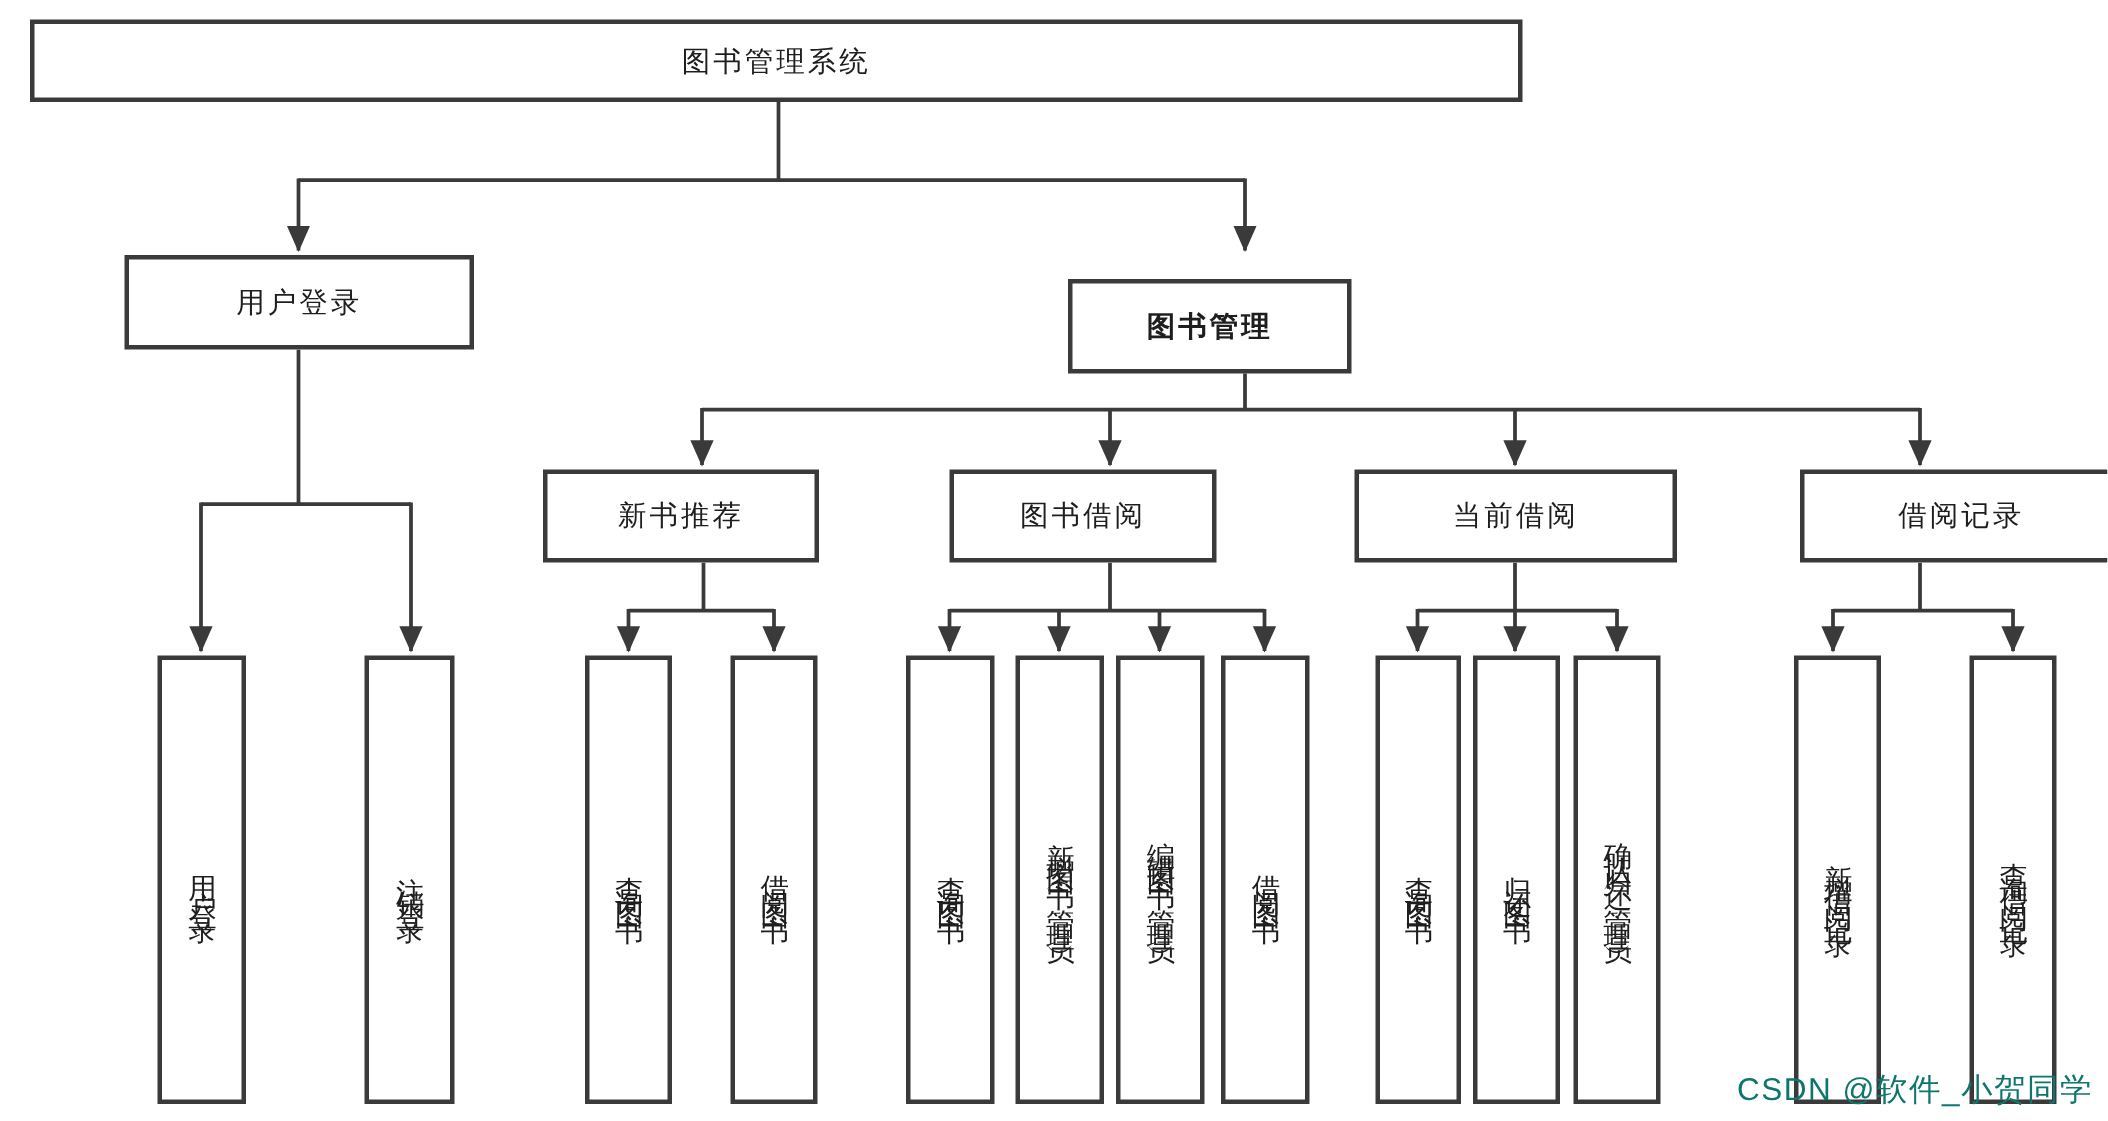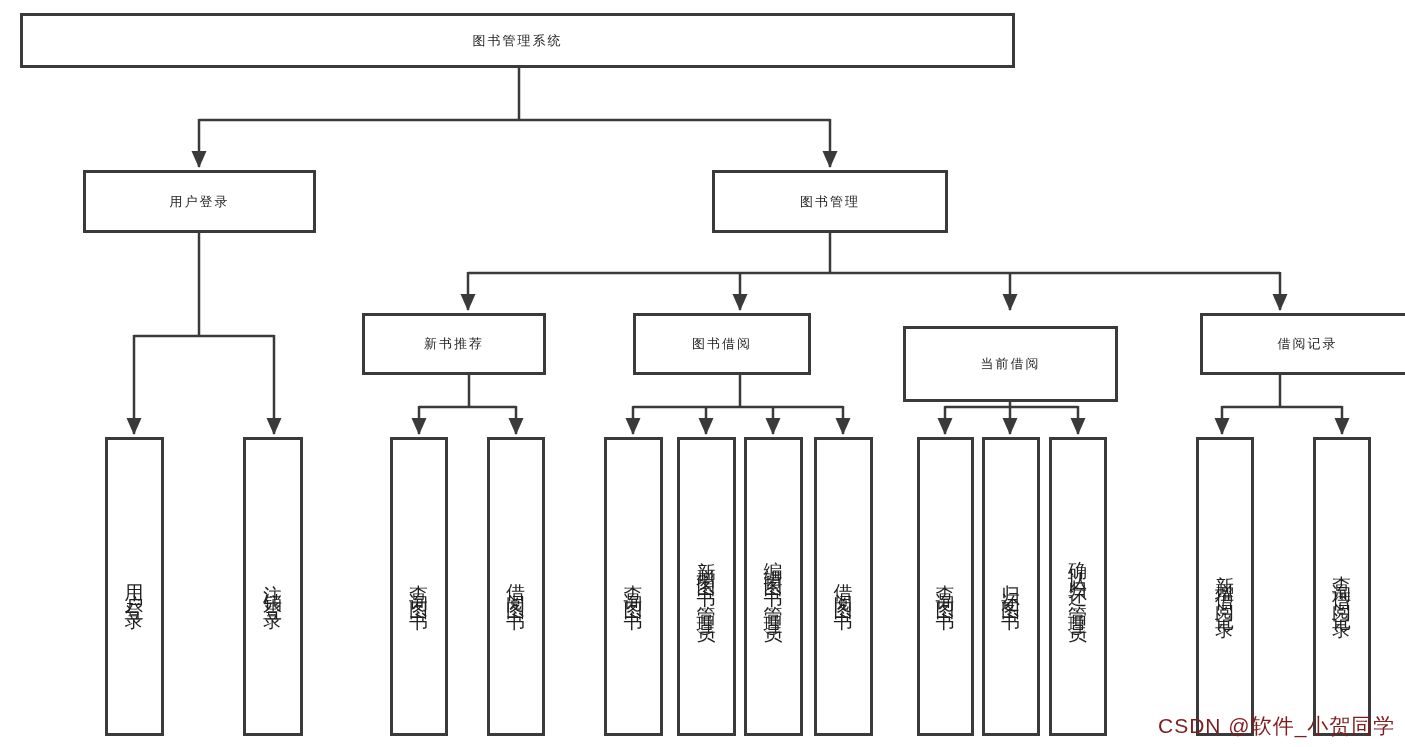--- a/index.html
+++ b/index.html
@@ -27,37 +27,37 @@
     box-sizing: border-box;
     border: 3px solid #3a3a3a;
     background: #ffffff;
     color: #1e1e1e;
     display: flex;
     align-items: center;
     justify-content: center;
     z-index: 2;
   }
   .hbox {
-    font-size: 13px;
+    font-size: 19px;
     letter-spacing: 2px;
     white-space: nowrap;
   }
   .vbox span {
     writing-mode: vertical-rl;
     text-orientation: mixed;
     font-size: 19px;
     letter-spacing: 9px;
     line-height: 1;
   }
   .watermark {
     position: absolute;
     left: 1158px;
     top: 712px;
     font-size: 21px;
-    color: #7f1d1d;
+    color: #0f766e;
     letter-spacing: 1px;
     white-space: nowrap;
     z-index: 5;
   }
   line {
     stroke: #3a3a3a;
     stroke-width: 2.5;
   }
 </style>
 </head>
@@ -109,25 +109,25 @@
 
     <line x1="1280" y1="375" x2="1280" y2="407"></line>
     <line x1="1222" y1="407" x2="1342" y2="407"></line>
     <line x1="1222" y1="406" x2="1222" y2="434" marker-end="url(#arrow)"></line>
     <line x1="1342" y1="406" x2="1342" y2="434" marker-end="url(#arrow)"></line>
   </svg>
 
   <div class="node hbox" style="left:20px; top:13px; width:995px; height:55px;">图书管理系统</div>
 
   <div class="node hbox" style="left:83px; top:170px; width:233px; height:63px;">用户登录</div>
-  <div class="node hbox" style="left:712px; top:170px; width:236px; height:63px;">图书管理</div>
+  <div class="node hbox" style="left:712px; top:186px; width:189px; height:63px;font-weight:bold;">图书管理</div>
 
   <div class="node hbox" style="left:362px; top:313px; width:184px; height:62px;">新书推荐</div>
   <div class="node hbox" style="left:633px; top:313px; width:178px; height:62px;">图书借阅</div>
-  <div class="node hbox" style="left:903px; top:326px; width:215px; height:76px;">当前借阅</div>
+  <div class="node hbox" style="left:903px; top:313px; width:215px; height:62px;">当前借阅</div>
   <div class="node hbox" style="left:1172px; top:313px; width:215px; height:62px;margin-left:28px;">借阅记录</div>
 
   <div class="node vbox" style="left:105px; top:437px; width:59px; height:299px;">
     <span>用户登录</span>
   </div>
   <div class="node vbox" style="left:243px; top:437px; width:60px; height:299px;">
     <span>注销登录</span>
   </div>
 
   <div class="node vbox" style="left:390px; top:437px; width:58px; height:299px;">

